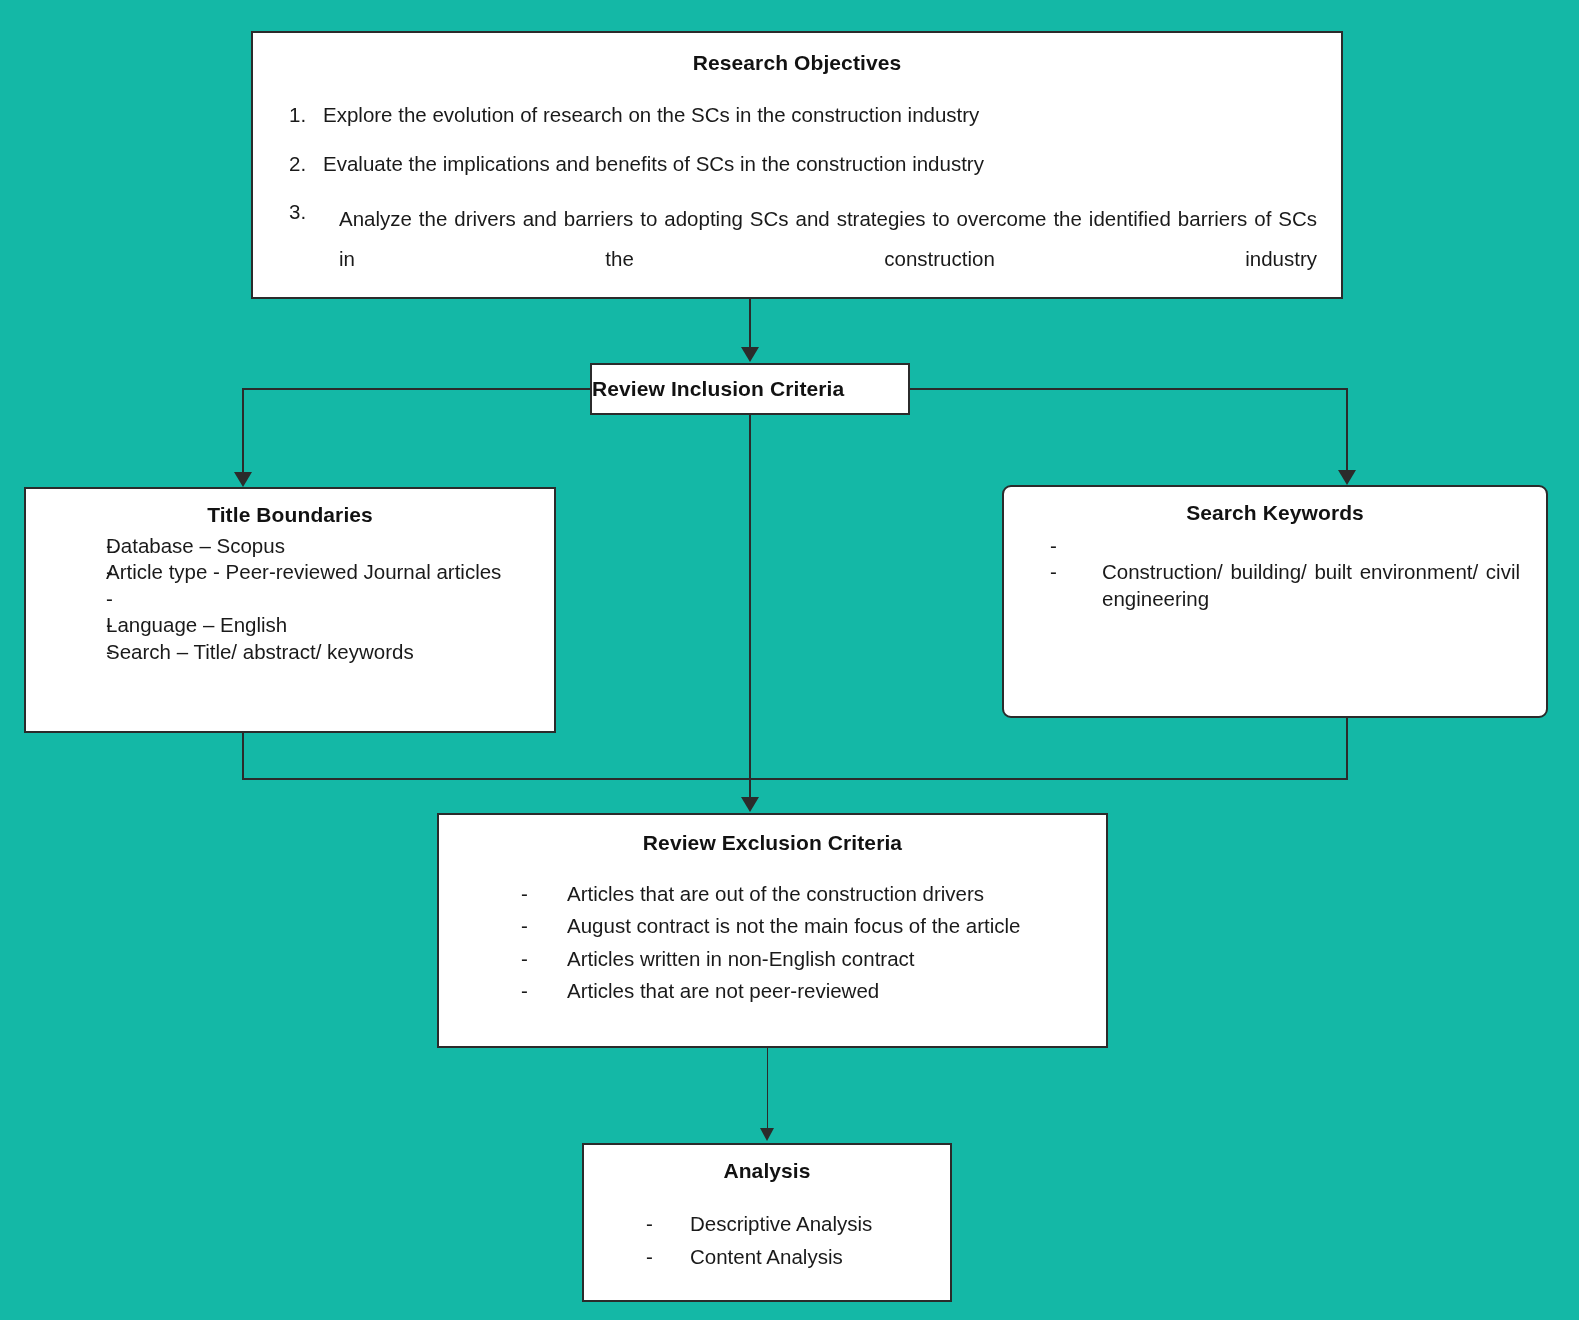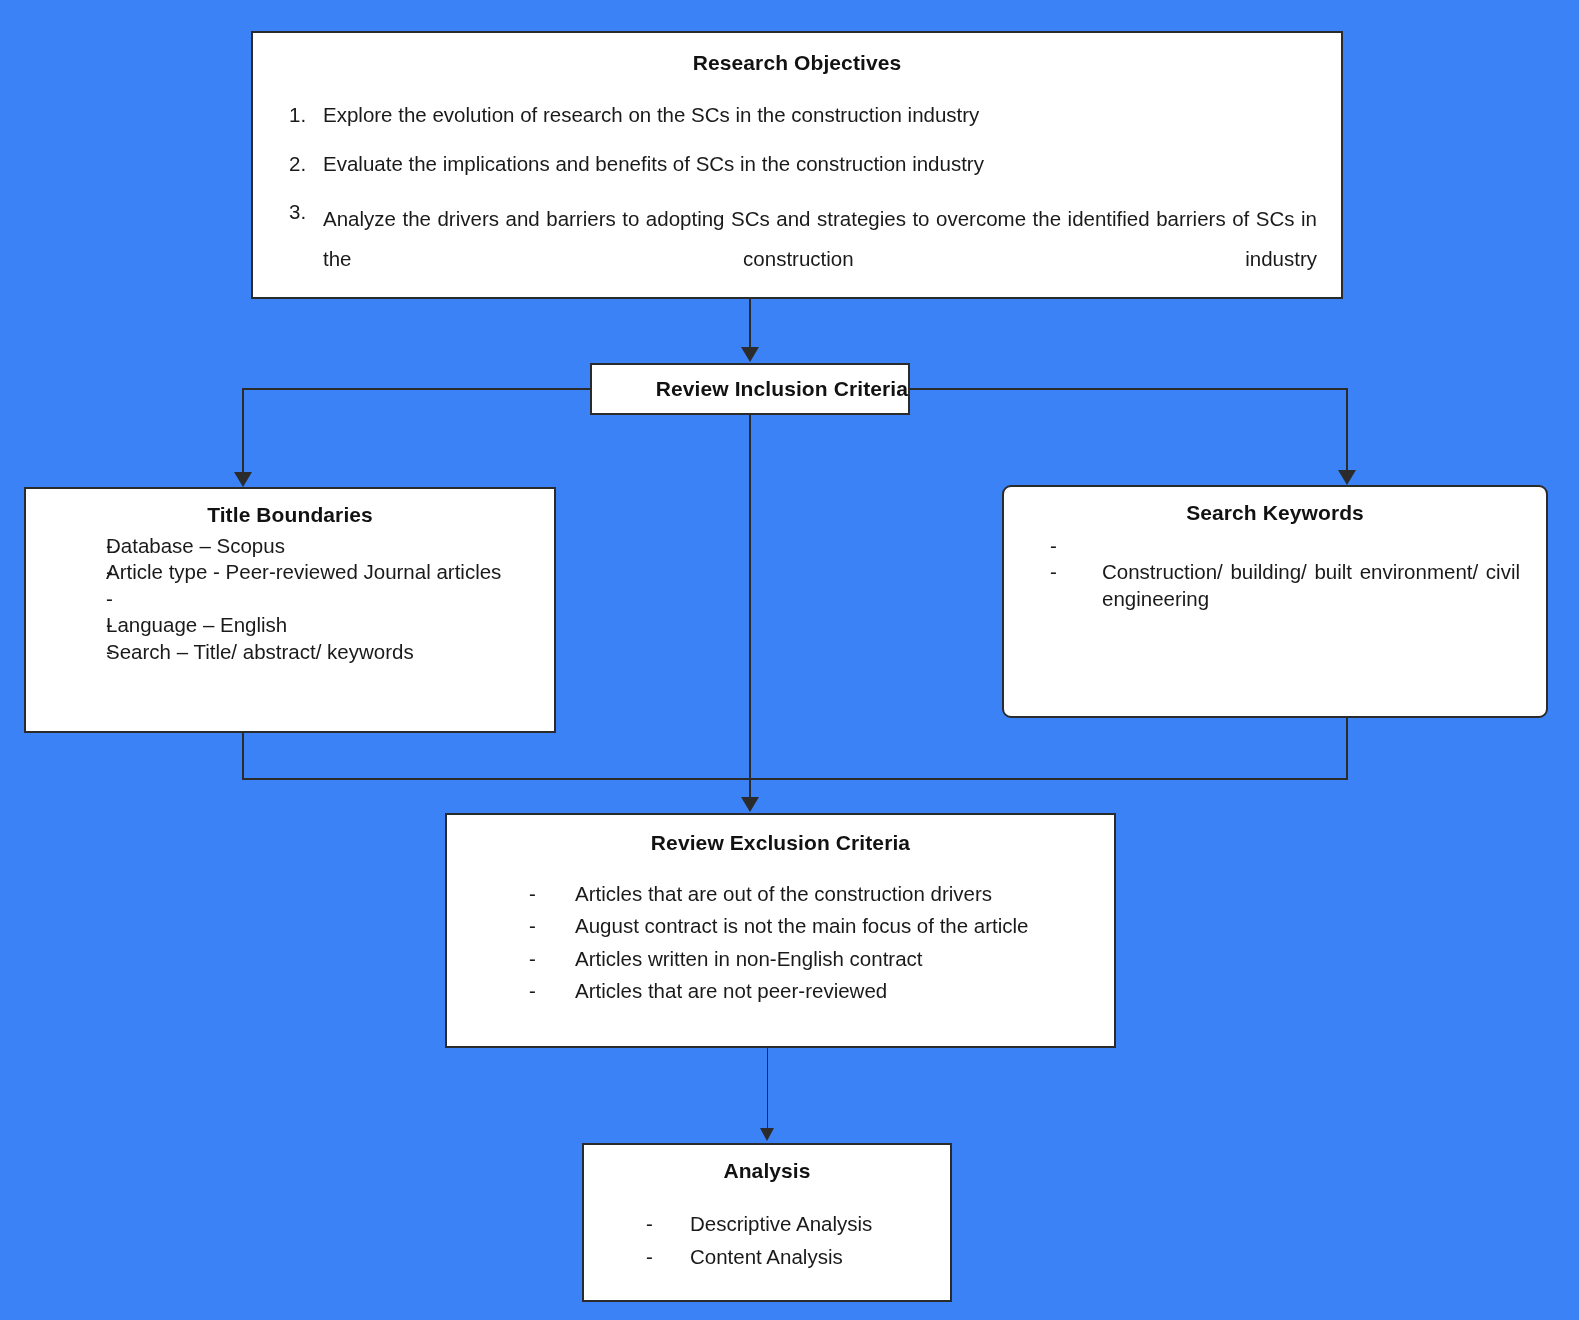--- a/index.html
+++ b/index.html
@@ -8,21 +8,21 @@
     background: #ffffff;
   }
   body {
     font-family: "Liberation Sans", sans-serif;
     color: #1a1a1a;
   }
   #canvas {
     position: relative;
     width: 1579px;
     height: 1320px;
-    background: #3b82f6;
+    background: #14b8a6;
     overflow: hidden;
   }
 
   
   .box {
     position: absolute;
     box-sizing: border-box;
     border: 2px solid #2b2b2b;
     background: #ffffff;
     z-index: 3;
@@ -55,20 +55,21 @@
     padding-left: 12px;
     box-sizing: border-box;
   }
   .num-text {
     flex: 1 1 auto;
     text-align: justify;
     text-justify: inter-word;
   }
   .num-text.justify-all {
     text-align: justify;
+    margin-left: 16px;
   }
   .num-text.justify-all::after {
     content: "";
     display: inline-block;
     width: 100%;
   }
 
   
   .dash-list {
     list-style: none;
@@ -138,21 +139,21 @@
       <li class="num-item">
         <span class="num-marker">3.</span>
         <span class="num-text justify-all" style="line-height:1.95;">Analyze the drivers and barriers to adopting SCs and strategies to overcome the identified barriers of SCs in the construction industry</span>
       </li>
     </ul>
   </div>
 
   <div class="vline" style="left:749px; top:299px; height:48px;"></div>
   <div class="arrowhead" style="left:741px; top:347px;"></div>
 
-  <div class="box" style="left:590px; top:363px; width:320px; height:52px; display:flex; align-items:center; justify-content:flex-end;">
+  <div class="box" style="left:590px; top:363px; width:320px; height:52px; display:flex; align-items:center; justify-content:flex-start;">
     <div class="box-title">Review Inclusion Criteria</div>
   </div>
 
   <div class="hline" style="left:242px; top:388px; width:350px;"></div>
   <div class="vline" style="left:242px; top:388px; height:84px;"></div>
   <div class="arrowhead" style="left:234px; top:472px;"></div>
 
   <div class="hline" style="left:908px; top:388px; width:440px;"></div>
   <div class="vline" style="left:1346px; top:388px; height:82px;"></div>
   <div class="arrowhead" style="left:1338px; top:470px;"></div>
@@ -197,21 +198,21 @@
       </li>
     </ul>
   </div>
 
   <div class="vline" style="left:242px; top:733px; height:46px;"></div>
   <div class="hline" style="left:242px; top:778px; width:510px;"></div>
 
   <div class="vline" style="left:1346px; top:718px; height:61px;"></div>
   <div class="hline" style="left:749px; top:778px; width:599px;"></div>
 
-  <div class="box" style="left:437px; top:813px; width:671px; height:235px; padding:16px 24px 0 24px;margin-left:8px;">
+  <div class="box" style="left:437px; top:813px; width:671px; height:235px; padding:16px 24px 0 24px;">
     <div class="box-title">Review Exclusion Criteria</div>
     <ul class="dash-list" style="margin-top:26px;">
       <li class="dash-item" style="margin-bottom:6px;">
         <span class="dash-marker" style="width:104px; padding-left:58px; box-sizing:border-box;">-</span>
         <span class="dash-text">Articles that are out of the construction drivers</span>
       </li>
       <li class="dash-item" style="margin-bottom:6px;">
         <span class="dash-marker" style="width:104px; padding-left:58px; box-sizing:border-box;">-</span>
         <span class="dash-text">August contract is not the main focus of the article</span>
       </li>

